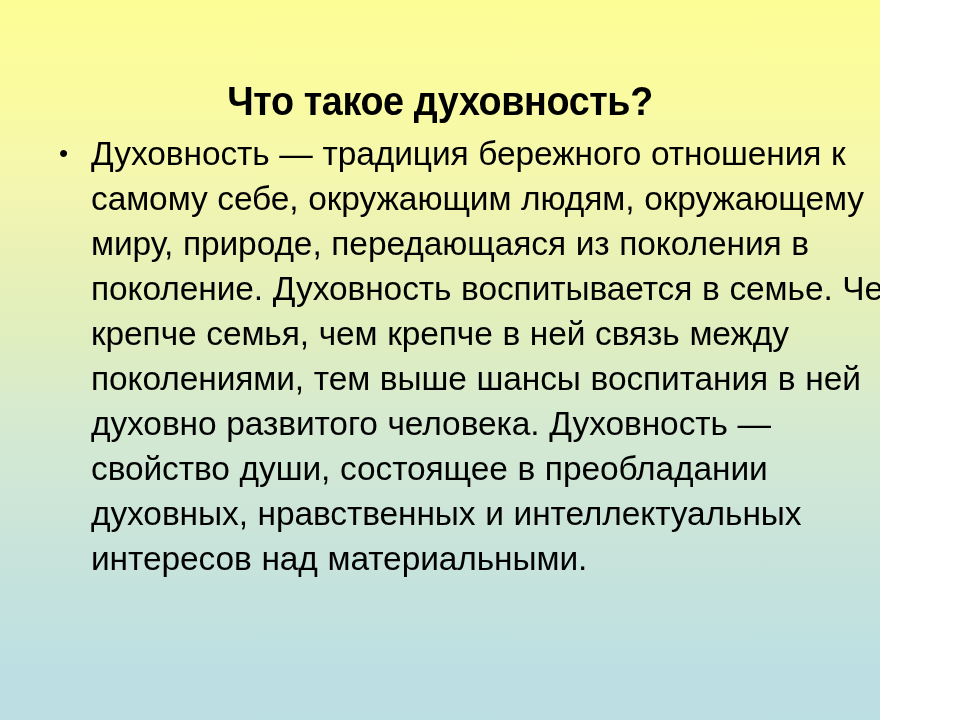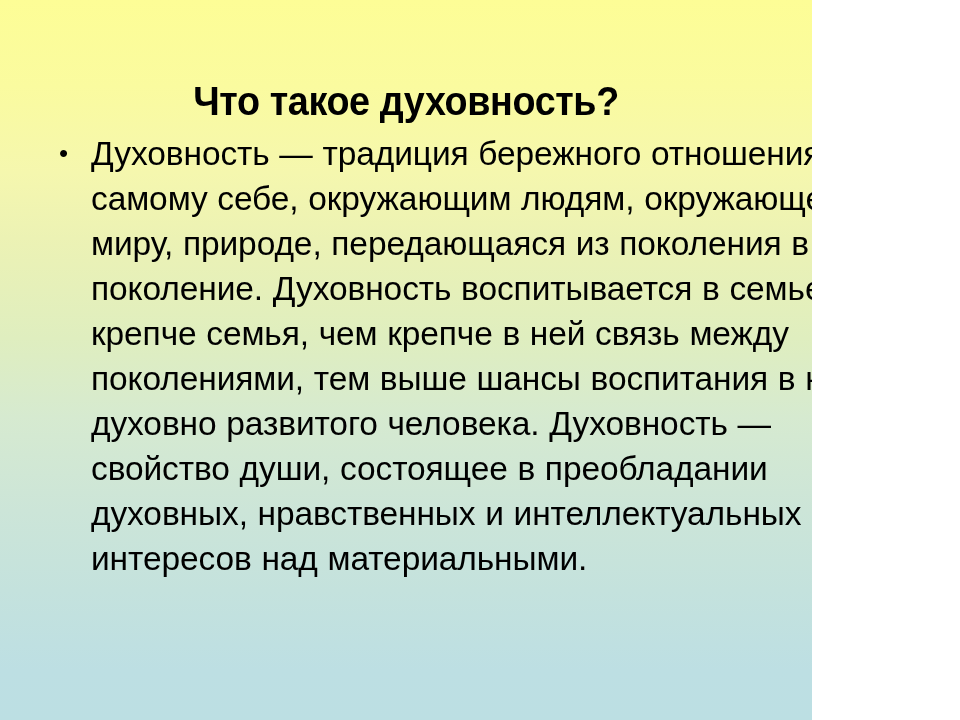--- a/index.html
+++ b/index.html
@@ -11,21 +11,21 @@
   body {
     width: 960px;
     height: 720px;
     overflow: hidden;
     font-family: "Liberation Sans", "DejaVu Sans", sans-serif;
   }
 
   .slide {
     position: relative;
     box-sizing: border-box;
-    width: 812px;
+    width: 880px;
     height: 720px;
     background: linear-gradient(
         to bottom,
         #fdfd96 0%,
         #fafb9f 12%,
         #f5f7ae 24%,
         #ecf2b4 33%,
         #dfeebf 47%,
         #d6ead0 58%,
         #cce5d8 71%,

